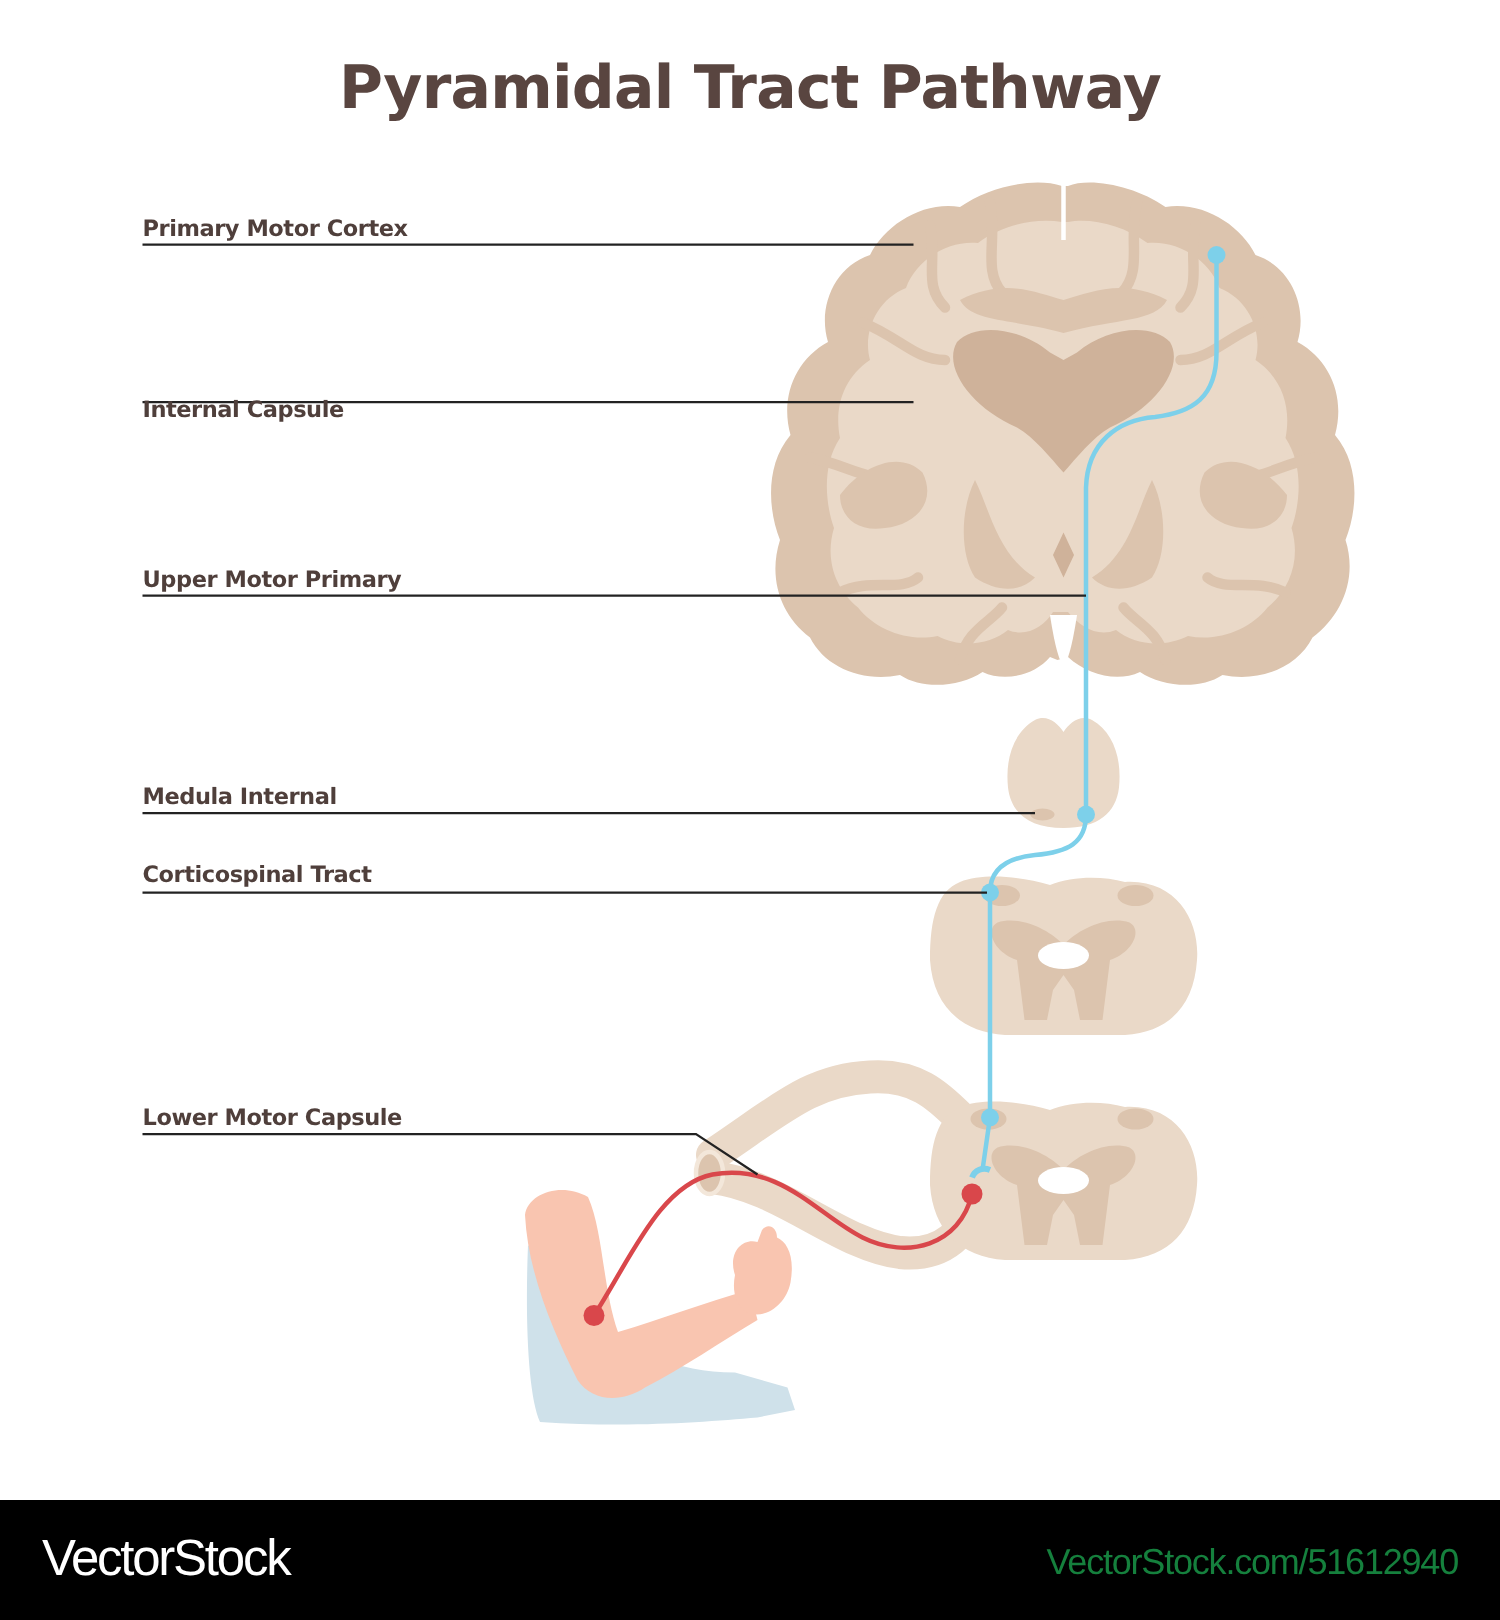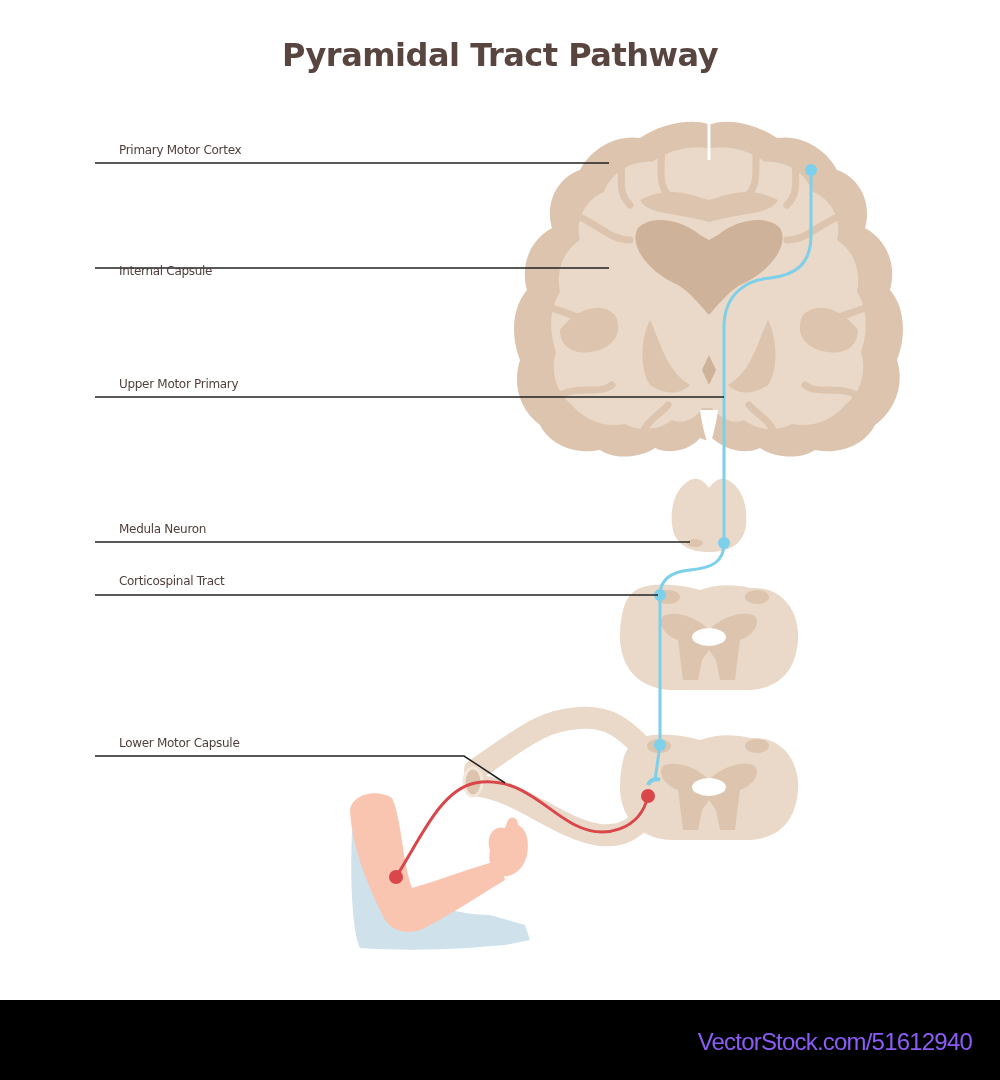--- a/index.html
+++ b/index.html
@@ -1,37 +1,36 @@
 <!DOCTYPE html>
 <html><head>
   <meta charset="utf-8">
   <style>
     html, body { margin: 0; padding: 0; background: #ffffff; }
     body { width: 1000px; height: 1080px; position: relative; overflow: hidden; font-family: "DejaVu Sans", sans-serif; }
     .title {
       position: absolute; left: 0; top: 36px; width: 1000px; text-align: center;
-      font-family: "DejaVu Sans", sans-serif; font-weight: bold; font-size: 32px;
+      font-family: "DejaVu Sans", sans-serif; font-weight: bold; font-size: 40px;
       color: #594540; letter-spacing: -0.5px;
     }
     .label {
       position: absolute; left: 95px; font-family: "DejaVu Sans", sans-serif;
-      font-weight: normal; font-size: 12px; color: #4f3f3b; white-space: nowrap;
+      font-weight: bold; font-size: 15px; color: #4f3f3b; white-space: nowrap;
       letter-spacing: -0.3px;
-      margin-left: 24px;
     }
     svg.art { position: absolute; left: 0; top: 0; }
     .footer {
       position: absolute; left: 0; top: 1000px; width: 1000px; height: 80px; background: #000000;
     }
     .footer .brand {
       position: absolute; left: 28px; top: 20px; color: #ffffff;
       font-family: "Liberation Sans", sans-serif; font-size: 34px; letter-spacing: -1.5px;
     }
     .footer .url {
-      position: absolute; right: 28px; top: 28px; color: #8b5cf6;
+      position: absolute; right: 28px; top: 28px; color: #15803d;
       font-family: "Liberation Sans", sans-serif; font-size: 24px; letter-spacing: -0.8px;
     }
   </style>
 </head>
 <body>
 
 <div class="title">Pyramidal Tract Pathway</div>
 
 <svg class="art" width="1000" height="1000" viewBox="0 0 1000 1000">
 
@@ -149,19 +148,20 @@
     <line x1="95" y1="397" x2="724" y2="397"></line>
     <line x1="95" y1="542" x2="690" y2="542"></line>
     <line x1="95" y1="595" x2="658" y2="595"></line>
     <polyline points="95,756 464,756 505,783"></polyline>
   </g>
 </svg>
 
 <div class="label" style="top:143px;">Primary Motor Cortex</div>
 <div class="label" style="top:264px;">Internal Capsule</div>
 <div class="label" style="top:377px;">Upper Motor Primary</div>
-<div class="label" style="top:522px;">Medula Neuron</div>
+<div class="label" style="top:522px;">Medula Internal</div>
 <div class="label" style="top:574px;">Corticospinal Tract</div>
 <div class="label" style="top:736px;">Lower Motor Capsule</div>
 
 <div class="footer">
+  <span class="brand">VectorStock</span>
   <span class="url">VectorStock.com/51612940</span>
 </div>
 
 </body></html>

